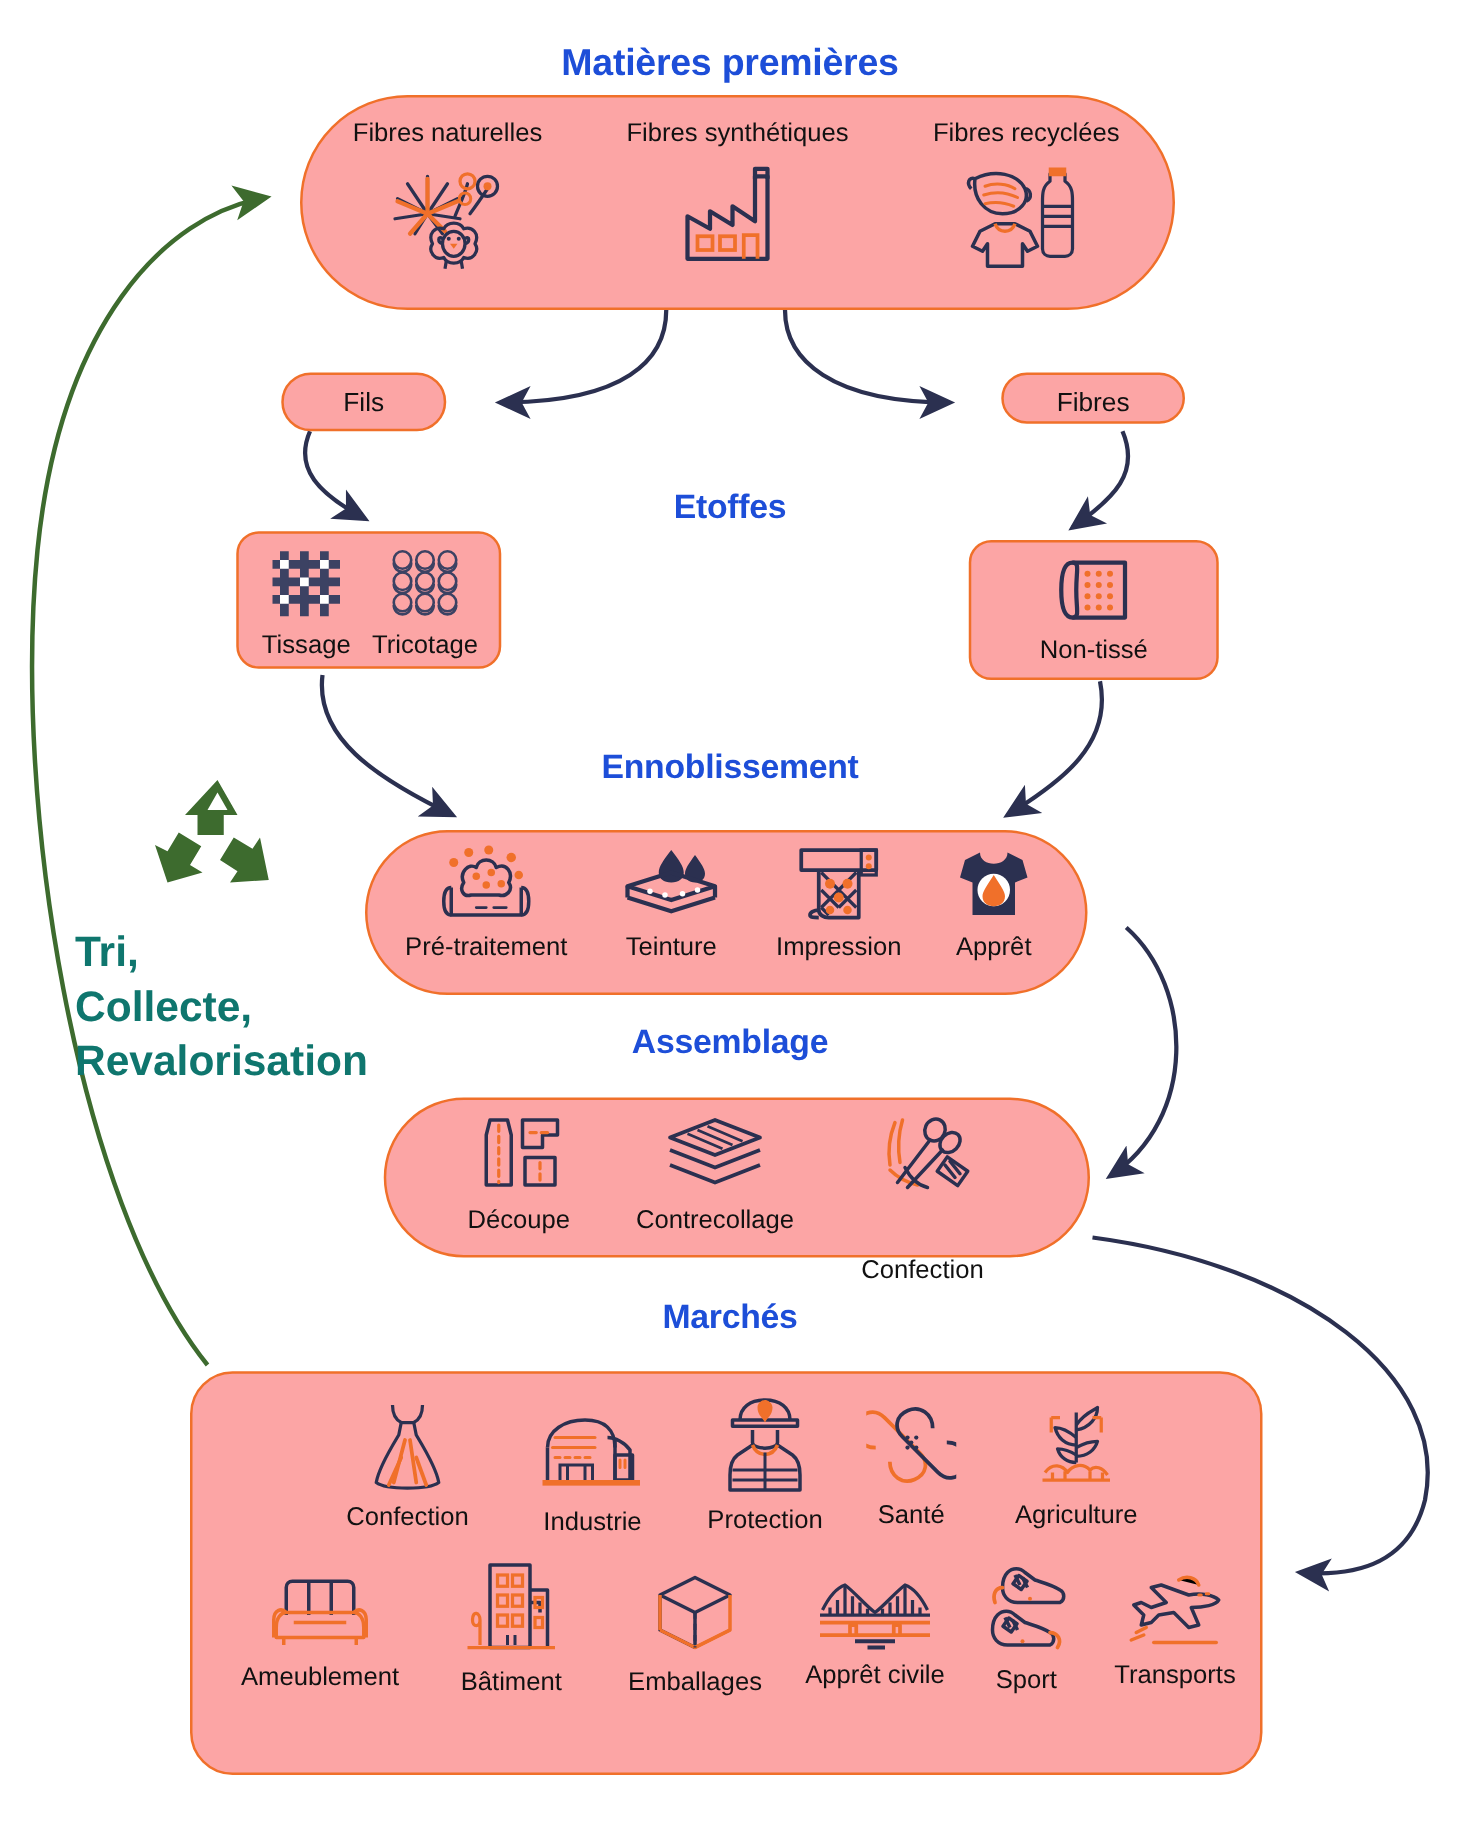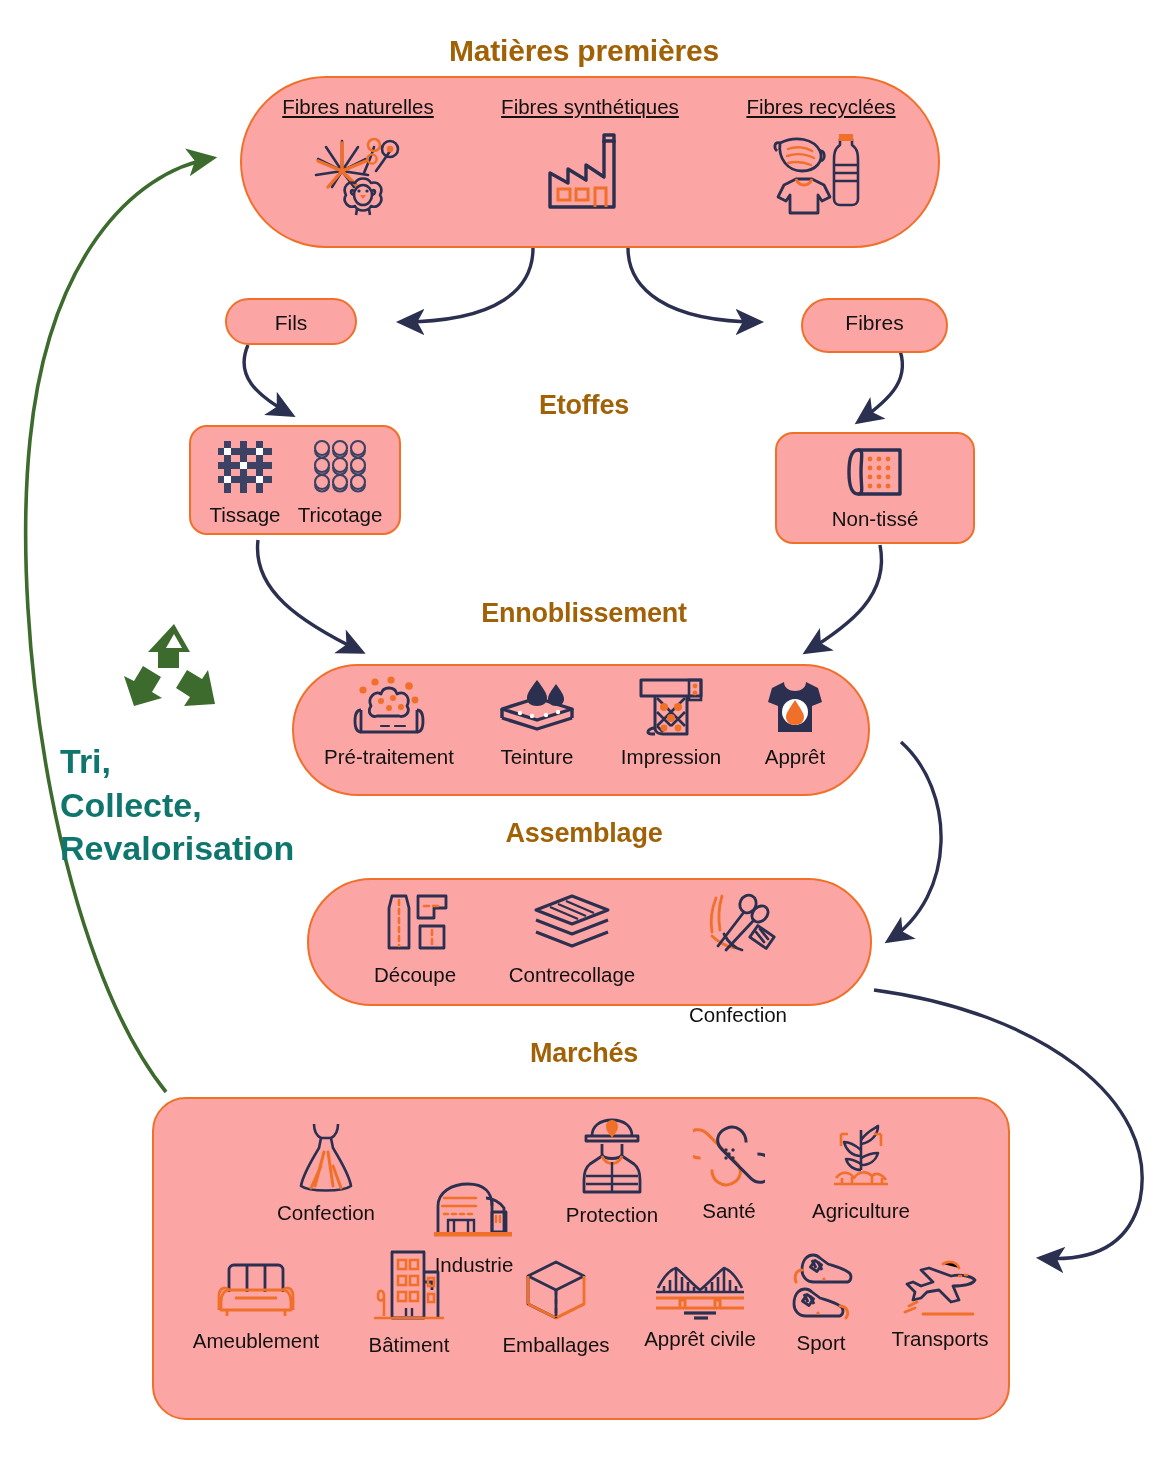--- a/index.html
+++ b/index.html
@@ -19,39 +19,39 @@
     border:2.5px solid #F0702A;
     background:#fca5a5;
     box-sizing:border-box;
   }
   .pill{border-radius:999px;}
   .rrect{border-radius:18px;}
 
   
   .section-title{
     position:absolute;
-    color:#a16207;
+    color:#1d4ed8;
     font-weight:bold;
     font-size:27px;
     letter-spacing:-0.2px;
     text-align:center;
     white-space:nowrap;
   }
   .section-title.big{font-size:30px;}
 
   
   .cell{
     position:absolute;
     display:flex;flex-direction:column;align-items:center;justify-content:flex-start;
     text-align:center;
   }
   .cell .lbl{
     font-size:20.5px;color:#111;line-height:1.1;white-space:nowrap;
   }
-  .cell.toplabel .lbl{order:-1;margin-bottom:6px;text-decoration:underline;}
+  .cell.toplabel .lbl{order:-1;margin-bottom:6px;}
   .cell .ico{display:block;}
   .cell.belowlabel .lbl{margin-top:4px;text-align:center;}
 
   .nodelabel{
     position:absolute;width:100%;text-align:center;
     font-size:21px;color:#111;
   }
 
   
   #recycle-block{position:absolute;left:60px;top:620px;width:240px;}
@@ -179,21 +179,21 @@
         </g>
         <path d="M30,54 C33,62 43,62 46,54" fill="none" stroke="#F0702A" stroke-width="2.8"></path>
       </svg>
     </span>
   </div>
 
   <div class="box pill" style="left:225px;top:298px;width:132px;height:47px;">
     <div class="nodelabel" style="top:11px;">Fils</div>
   </div>
 
-  <div class="box pill" style="left:801px;top:298px;width:147px;height:55px;">
+  <div class="box pill" style="left:801px;top:298px;width:147px;height:41px;">
     <div class="nodelabel" style="top:11px;">Fibres</div>
   </div>
 
   <div class="section-title" style="left:0;top:390px;width:1168px;">Etoffes</div>
 
   <div class="box rrect" style="left:189px;top:425px;width:212px;height:110px;"></div>
 
   <div class="cell belowlabel" style="left:199px;top:438px;width:92px;">
     <span class="ico">
       <svg width="62" height="58" viewBox="0 0 62 58">
@@ -438,21 +438,21 @@
           <path d="M29,32 L20,66"></path>
           <path d="M33,32 L38,66"></path>
           <path d="M26,46 L16,68"></path>
           <path d="M38,46 L46,68"></path>
         </g>
       </svg>
     </span>
     <span class="lbl">Confection</span>
   </div>
 
-  <div class="cell belowlabel" style="left:412px;top:1174px;width:124px;">
+  <div class="cell belowlabel" style="left:412px;top:1126px;width:124px;">
     <span class="ico">
       <svg width="88" height="72" viewBox="0 0 88 72">
         <g fill="none" stroke="#2B3050" stroke-width="2.8" stroke-linejoin="round">
           <path d="M8,32 C8,18 22,10 38,10 C54,10 62,18 62,32"></path>
           <path d="M8,32 L8,58 M62,26 L62,58"></path>
           <path d="M56,24 C62,24 70,28 74,34 L74,58"></path>
           <rect x="62" y="38" width="14" height="20"></rect>
         </g>
         <g stroke="#F0702A" stroke-width="2.4" stroke-linecap="round">
           <path d="M14,24 L46,24"></path>

